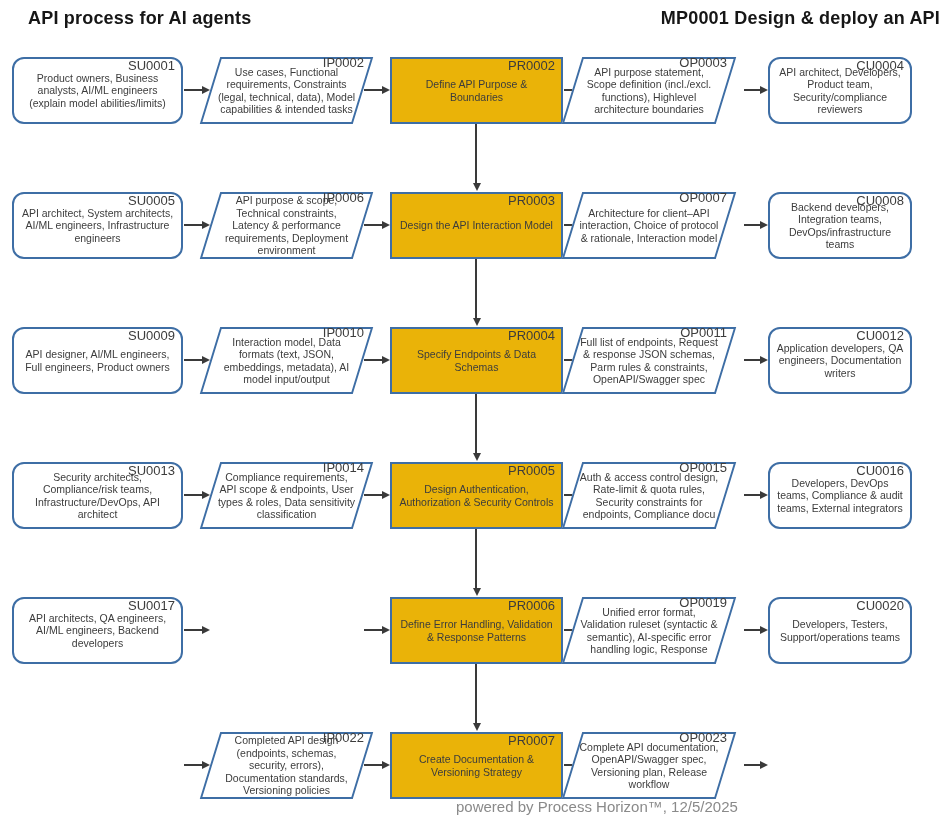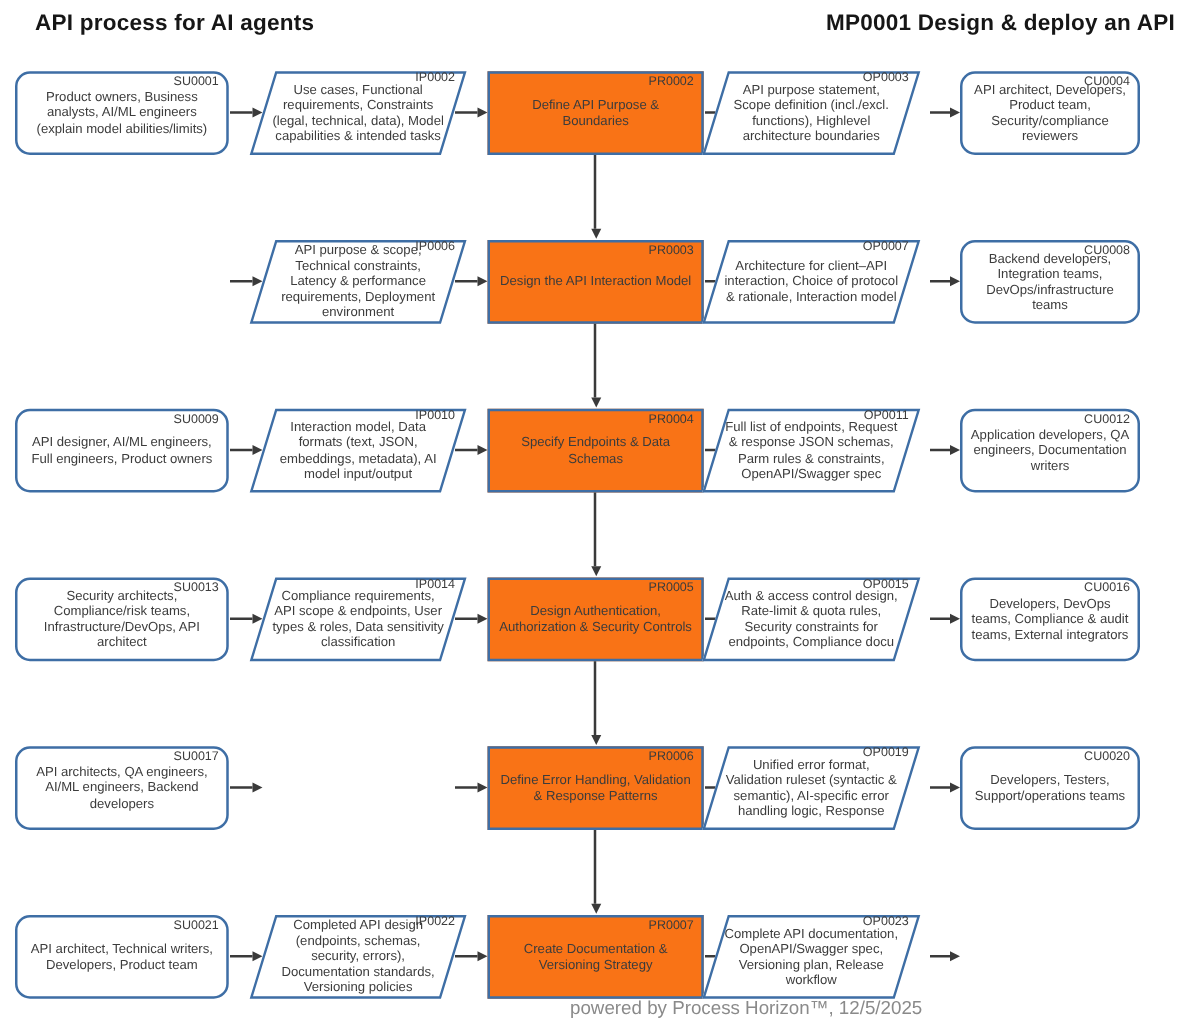--- a/index.html
+++ b/index.html
@@ -19,35 +19,35 @@
   .row{position:absolute;left:0;width:952px;height:67px;}
 
   .shape{position:absolute;top:0;height:67px;box-sizing:border-box;}
   .col-su{left:12px;width:171px;}
   .col-ip{left:200px;width:173px;}
   .col-pr{left:390px;width:173px;}
   .col-op{left:562px;width:174px;}
   .col-cu{left:768px;width:144px;}
 
   .rounded{border:2px solid #3e6ea5;border-radius:12px;background:#fff;}
-  .rect{border:2px solid #3e6ea5;background:#f97316;}
+  .rect{border:2px solid #3e6ea5;background:#eab308;}
   .par{background:transparent;}
   .par-bg{
     position:absolute;left:10px;right:10px;top:0;bottom:0;
     transform:skewX(-17deg);
     border:2px solid #3e6ea5;background:#fff;
   }
   .stext{
     position:absolute;inset:0;display:flex;align-items:center;justify-content:center;
     text-align:center;font-size:10.5px;line-height:12.5px;color:#3c3c3c;
     padding:3px 6px;box-sizing:border-box;
   }
   .par .stext{padding:3px 17px;}
   .sid{
-    position:absolute;top:3px;right:6px;font-size:10px;color:#3c3c3c;line-height:8px;text-align:right;
+    position:absolute;top:3px;right:6px;font-size:13px;color:#3c3c3c;line-height:8px;text-align:right;
   }
   .par .sid{top:2px;right:9px;}
 
   
   .ha{position:absolute;top:32px;height:0;border-top:2px solid #3a3a3a;}
   .ha::after{
     content:'';position:absolute;right:-8px;top:-5px;width:0;height:0;
     border-left:8px solid #3a3a3a;border-top:4px solid transparent;border-bottom:4px solid transparent;
   }
   .a1{left:184px;width:18px;}
@@ -95,20 +95,24 @@
     <div class="stext">API purpose statement, Scope definition (incl./excl. functions), Highlevel architecture boundaries</div>
   </div>
   <div class="ha a4"></div>
   <div class="shape rounded col-cu">
     <span class="sid">CU0004</span>
     <div class="stext">API architect, Developers, Product team, Security/compliance reviewers</div>
   </div>
 </div>
 
 <div class="row" style="top:192px">
+  <div class="shape rounded col-su">
+    <span class="sid">SU0005</span>
+    <div class="stext">API architect, System architects, AI/ML engineers, Infrastructure engineers</div>
+  </div>
   <div class="ha a1"></div>
   <div class="shape par col-ip">
     <div class="par-bg"></div>
     <span class="sid">IP0006</span>
     <div class="stext">API purpose &amp; scope, Technical constraints, Latency &amp; performance requirements, Deployment environment</div>
   </div>
   <div class="ha a2"></div>
   <div class="shape rect col-pr">
     <span class="sid">PR0003</span>
     <div class="stext">Design the API Interaction Model</div>
@@ -202,24 +206,20 @@
     <div class="stext">Unified error format, Validation ruleset (syntactic &amp; semantic), AI-specific error handling logic, Response</div>
   </div>
   <div class="ha a4"></div>
   <div class="shape rounded col-cu">
     <span class="sid">CU0020</span>
     <div class="stext">Developers, Testers, Support/operations teams</div>
   </div>
 </div>
 
 <div class="row" style="top:732px">
-  <div class="shape rounded col-su">
-    <span class="sid">SU0021</span>
-    <div class="stext">API architect, Technical writers, Developers, Product team</div>
-  </div>
   <div class="ha a1"></div>
   <div class="shape par col-ip">
     <div class="par-bg"></div>
     <span class="sid">IP0022</span>
     <div class="stext">Completed API design (endpoints, schemas, security, errors), Documentation standards, Versioning policies</div>
   </div>
   <div class="ha a2"></div>
   <div class="shape rect col-pr">
     <span class="sid">PR0007</span>
     <div class="stext">Create Documentation &amp; Versioning Strategy</div>

